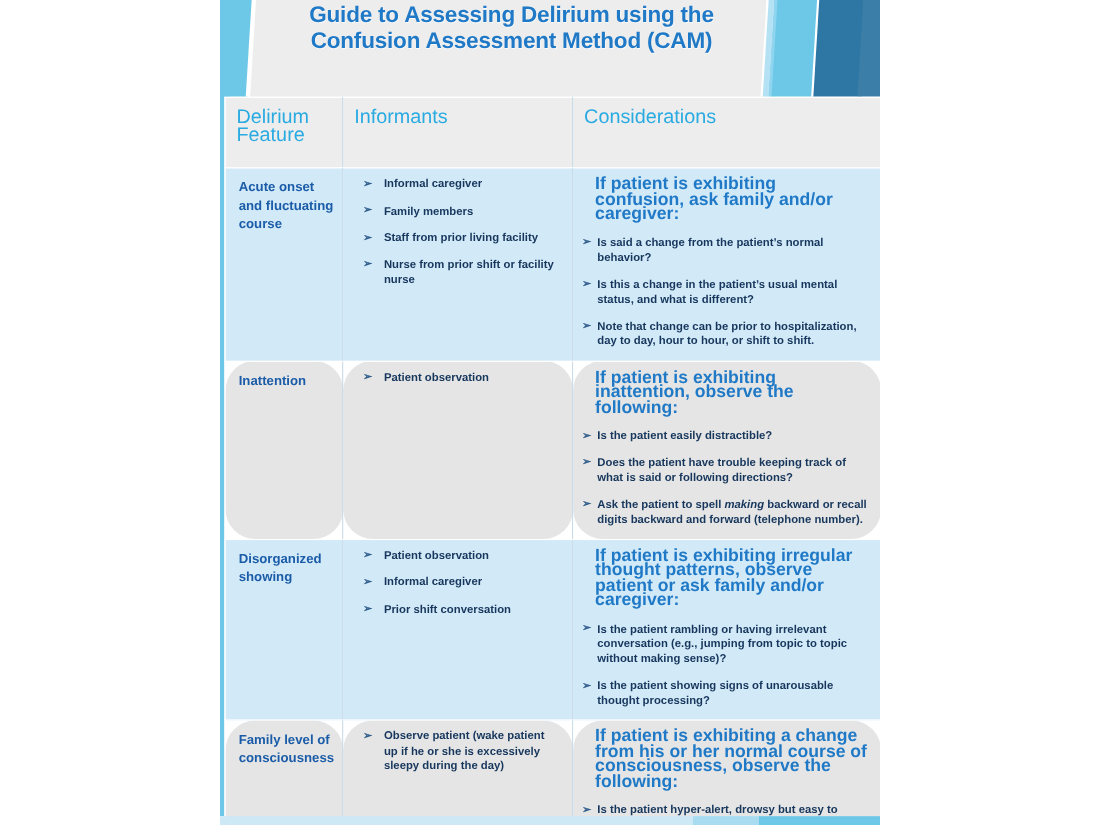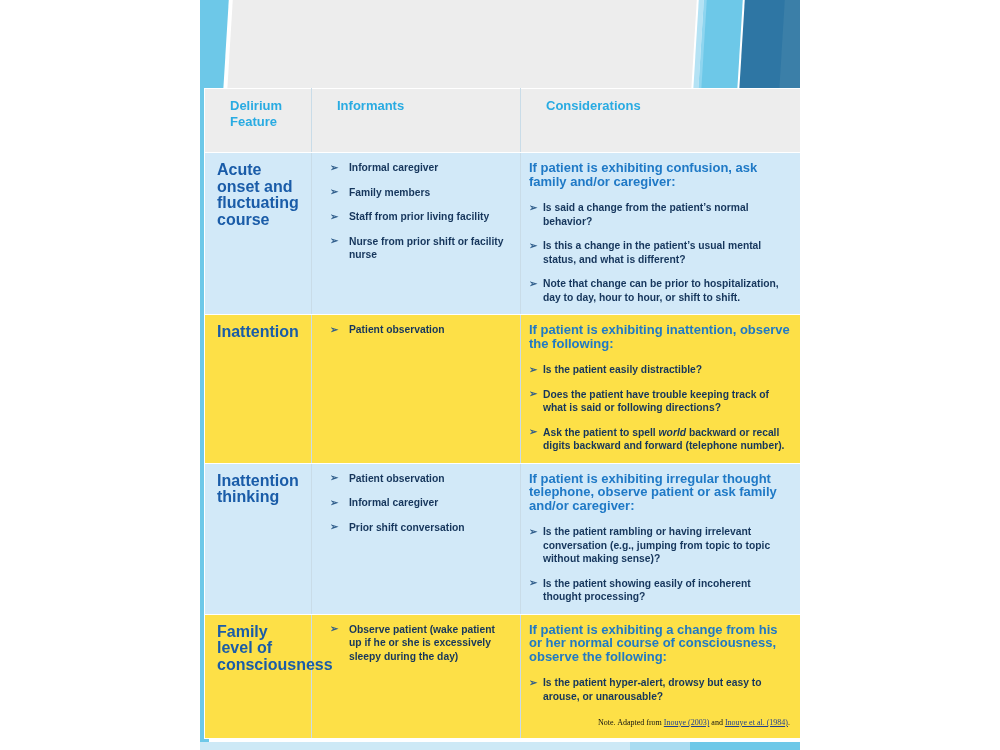--- a/index.html
+++ b/index.html
@@ -89,36 +89,36 @@
     border-right: 1px solid #C9DCE8;
     border-bottom: 1px solid #ffffff;
   }
   .col-feature  { width: 107px; }
   .col-informant{ width: 209px; }
   .col-consider { width: 280px; }
 
   thead th {
     background: #EDEDED;
     color: #29ABE2;
-    font-size: 13px;
-    font-weight: bold;
+    font-size: 18px;
+    font-weight: normal;
     line-height: 16px;
     text-align: left;
-    padding: 9px 10px 22px 25px;
+    padding: 9px 10px 22px 10px;
     border-top: 1px solid #C9DCE8;
     border-bottom: 1px solid #B6D4E6;
   }
 
   tbody tr.shade-a td { background: #D2E9F8; }
-  tbody tr.shade-b td { background: #fde047; }
+  tbody tr.shade-b td { background: #e5e5e5; border-radius: 27px; }
 
   td.feature {
     color: #1A5CA8;
     font-weight: bold;
-    font-size: 16px;
+    font-size: 12px;
     line-height: 16.5px;
     padding: 9px 8px 10px 12px;
   }
   td.informants, td.considerations {
     padding: 8px 10px 10px 8px;
   }
 
   ul.bullets { list-style: none; }
   ul.bullets li {
     position: relative;
@@ -139,23 +139,24 @@
   .informants ul.bullets li { padding-left: 29px; }
   .informants ul.bullets li .arrow { left: 10px; }
   .gap-lg li { margin-bottom: 17px; }
   .gap-md li { margin-bottom: 12px; }
   .tight li { padding-left: 15px; }
   .tight li .arrow { left: 1px; }
 
   .lead {
     color: #1F79C6;
     font-weight: bold;
-    font-size: 13px;
+    font-size: 16px;
     line-height: 13.5px;
     margin-bottom: 13px;
+    margin-left: 12px;
   }
   .considerations ul.bullets li { padding-left: 14px; }
   .considerations ul.bullets li .arrow { left: 0px; }
 
   em.ital { font-style: italic; }
 
   .note {
     margin-top: 14px;
     text-align: right;
     color: #111111;
@@ -175,20 +176,21 @@
     <div class="band band-left"></div>
     <div class="band band-lightgap"></div>
     <div class="band band-title-bg"></div>
     <div class="band band-hair1"></div>
     <div class="band band-sky"></div>
     <div class="band band-sky2"></div>
     <div class="band band-cyan"></div>
     <div class="band band-hair2"></div>
     <div class="band band-navy"></div>
     <div class="band band-navy2"></div>
+    <div class="title">Guide to Assessing Delirium using the Confusion Assessment Method (CAM)</div>
   </div>
 
   <div class="left-accent"></div>
 
   <table class="cam">
     <colgroup>
       <col class="col-feature">
         <col class="col-informant">
         <col class="col-consider">
     </colgroup>
@@ -226,39 +228,39 @@
         <td class="informants">
           <ul class="bullets">
             <li><span class="arrow">➢</span><span>Patient observation</span></li>
           </ul>
         </td>
         <td class="considerations">
           <div class="lead">If patient is exhibiting inattention, observe the following:</div>
           <ul class="bullets gap-lg">
             <li><span class="arrow">➢</span><span>Is the patient easily distractible?</span></li>
             <li><span class="arrow">➢</span><span>Does the patient have trouble keeping track of what is said or following directions?</span></li>
-            <li><span class="arrow">➢</span><span id="italic-target">Ask the patient to spell <em class="ital">world</em> backward or recall digits backward and forward (telephone number).</span></li>
+            <li><span class="arrow">➢</span><span id="italic-target">Ask the patient to spell <em class="ital">making</em> backward or recall digits backward and forward (telephone number).</span></li>
           </ul>
         </td>
       </tr>
 
       <tr class="shade-a">
-        <td class="feature">Inattention thinking</td>
+        <td class="feature">Disorganized showing</td>
         <td class="informants">
           <ul class="bullets gap-md tight">
             <li><span class="arrow">➢</span><span>Patient observation</span></li>
             <li><span class="arrow">➢</span><span>Informal caregiver</span></li>
             <li><span class="arrow">➢</span><span>Prior shift conversation</span></li>
           </ul>
         </td>
         <td class="considerations">
-          <div class="lead">If patient is exhibiting irregular thought telephone, observe patient or ask family and/or caregiver:</div>
+          <div class="lead">If patient is exhibiting irregular thought patterns, observe patient or ask family and/or caregiver:</div>
           <ul class="bullets gap-lg">
             <li><span class="arrow">➢</span><span>Is the patient rambling or having irrelevant conversation (e.g., jumping from topic to topic without making sense)?</span></li>
-            <li><span class="arrow">➢</span><span>Is the patient showing easily of incoherent thought processing?</span></li>
+            <li><span class="arrow">➢</span><span>Is the patient showing signs of unarousable thought processing?</span></li>
           </ul>
         </td>
       </tr>
 
       <tr class="shade-b">
         <td class="feature">Family level of consciousness</td>
         <td class="informants">
           <ul class="bullets tight">
             <li><span class="arrow">➢</span><span>Observe patient (wake patient up if he or she is excessively sleepy during the day)</span></li>
           </ul>

